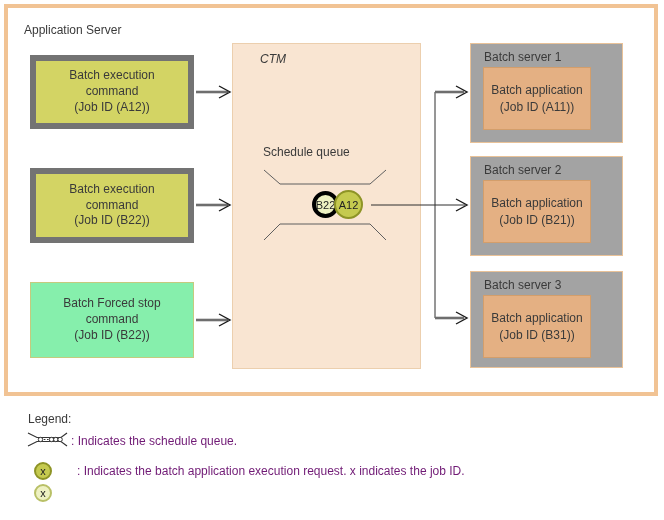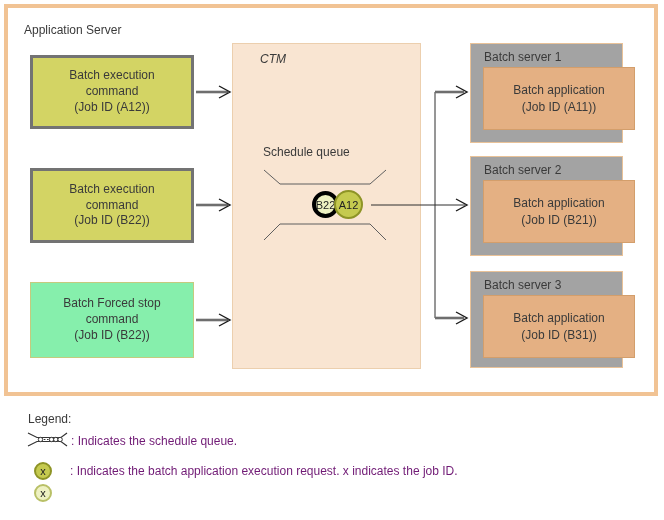--- a/index.html
+++ b/index.html
@@ -6,21 +6,21 @@
   body{width:664px;height:520px;position:relative;overflow:hidden;
        font-family:"Liberation Sans",sans-serif;color:#3a3a3a;font-size:12px;}
   .abs{position:absolute;}
   
   .outer-frame{left:4px;top:4px;width:654px;height:392px;box-sizing:border-box;
                border:4px solid #f1c394;background:#fff;z-index:0;}
   .app-server-label{left:24px;top:23px;z-index:2;}
   
   .cmd-box{left:30px;width:164px;box-sizing:border-box;display:flex;align-items:center;
            justify-content:center;text-align:center;line-height:1.32;z-index:2;}
-  .cmd-green{background:#d3d464;border:3px solid #737373;}
+  .cmd-green{background:#d3d464;border:6px solid #737373;}
   .cmd-pale{background:#86efac;border:1px solid #c5ca7e;}
   .cmd-inner{width:122px;}
   .cmd1{top:55px;height:74px;}
   .cmd2{top:168px;height:75px;}
   .cmd3{top:282px;height:76px;}
   
   .ctm-box{left:232px;top:43px;width:189px;height:326px;box-sizing:border-box;
            background:#f9e5d2;border:1px solid #eccfae;z-index:1;}
   .ctm-label{left:260px;top:52px;z-index:3;font-style:italic;}
   .queue-label{left:263px;top:145px;z-index:3;}
@@ -29,35 +29,35 @@
            justify-content:center;font-size:11px;color:#222;z-index:6;}
   .qc-b22{left:312px;top:191px;width:27px;height:27px;background:#eef1c2;border:4px solid #000000;}
   .qc-a12{left:334px;top:190px;width:29px;height:29px;background:#c5ca4f;border:2px solid #8e9426;}
   
   .server-box{left:470px;width:153px;box-sizing:border-box;background:#a3a3a3;
               border:1px solid #e9c298;z-index:2;}
   .srv1{top:43px;height:100px;}
   .srv2{top:156px;height:100px;}
   .srv3{top:271px;height:97px;}
   .server-name{position:absolute;left:13px;top:6px;}
-  .app-box{position:absolute;left:12px;top:23px;width:152px;height:63px;box-sizing:border-box;
+  .app-box{position:absolute;left:12px;top:23px;width:108px;height:63px;box-sizing:border-box;
            background:#e4b083;border:1px solid #d39e6b;display:flex;align-items:center;
            justify-content:center;text-align:center;line-height:1.35;}
   
   .overlay{left:0;top:0;width:664px;height:520px;z-index:5;pointer-events:none;}
   
   .legend-title{left:28px;top:412px;}
   .legend-queue-icon{left:27px;top:431px;z-index:2;}
   .legend-text{color:#701a75;}
   .lg-row1-text{left:71px;top:434px;}
   .lg-circle{border-radius:50%;box-sizing:border-box;width:18px;height:18px;display:flex;
              align-items:center;justify-content:center;font-size:11px;color:#222;}
   .lg-c-dark{left:34px;top:462px;background:#c5ca4f;border:2px solid #8e9426;}
   .lg-c-light{left:34px;top:484px;background:#eef1c2;border:2px solid #b9c067;}
-  .lg-row2-text{left:70px;top:464px;}
+  .lg-row2-text{left:77px;top:464px;}
   .lg-row3-text{left:77px;top:482px;line-height:15px;}
   .lg-row3-line2{margin-left:5px;}
 </style>
 </head>
 <body>
 
 <div class="abs outer-frame"></div>
 <div class="abs app-server-label">Application Server</div>
 
 <div class="abs cmd-box cmd-green cmd1">

